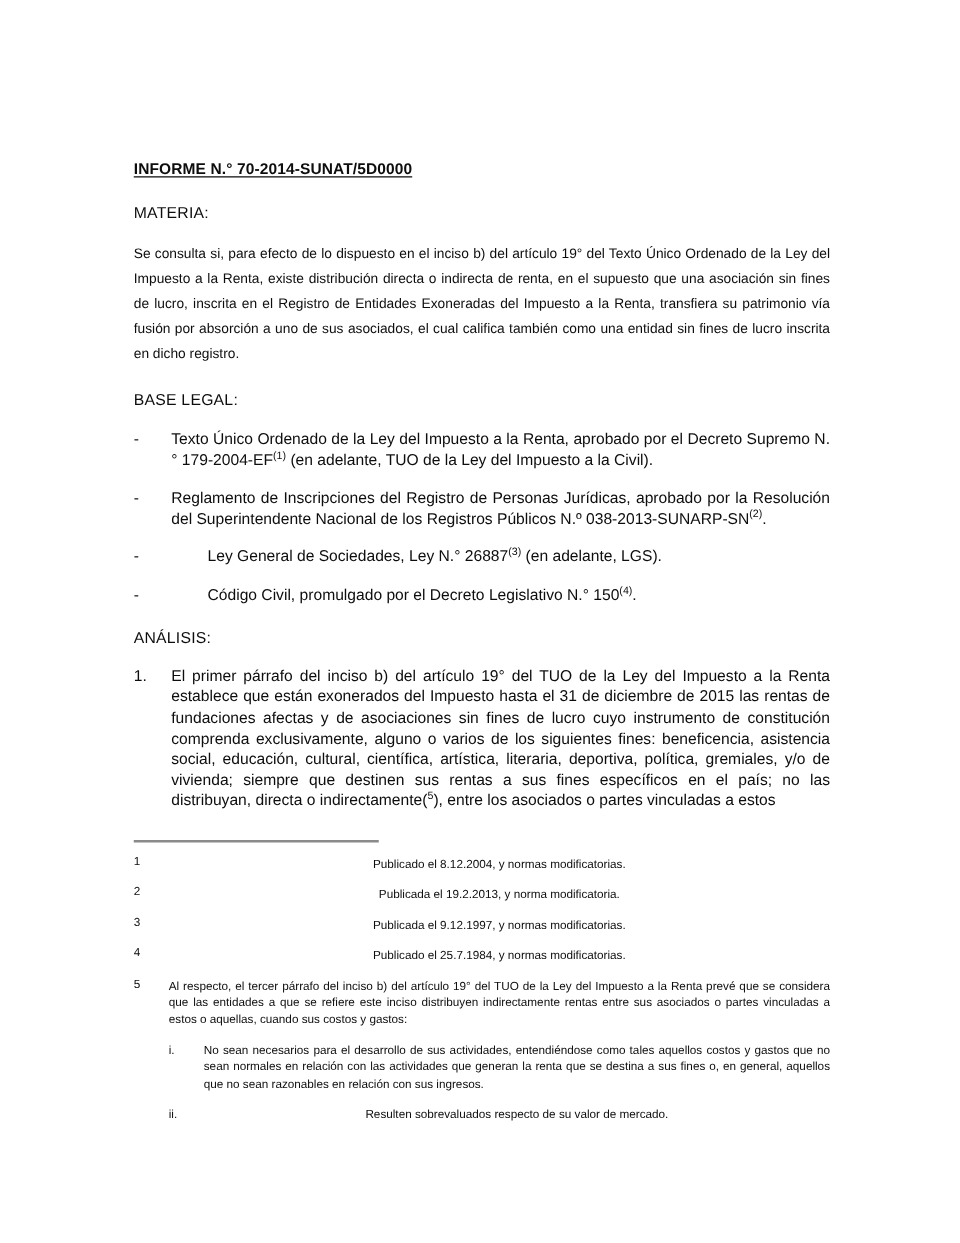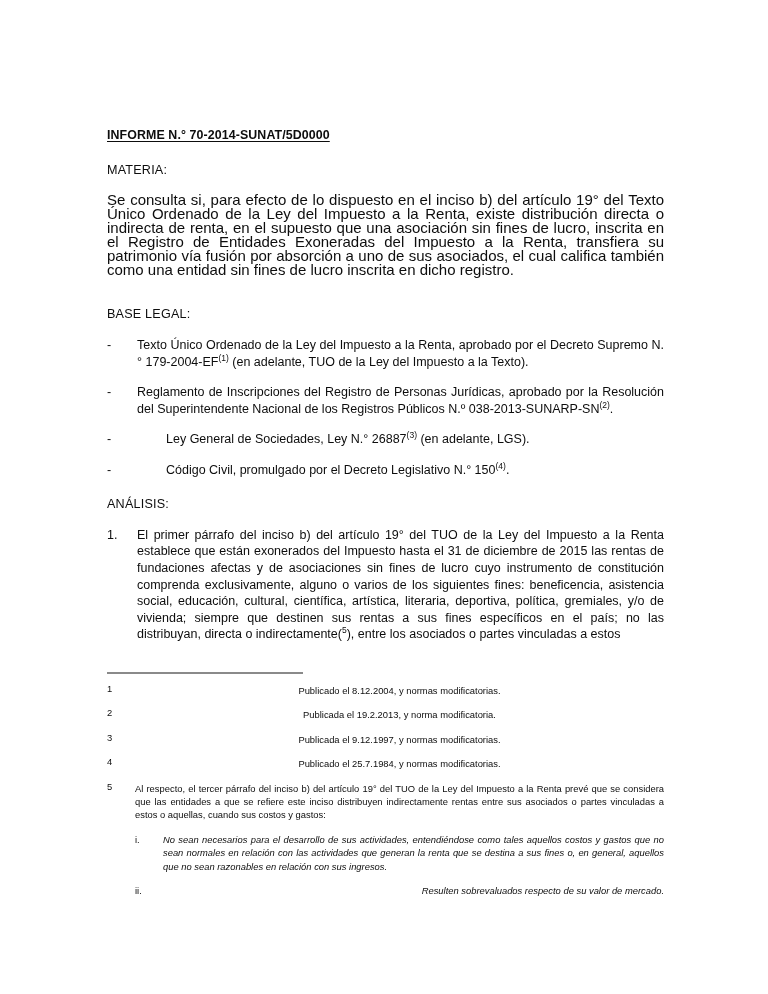--- a/index.html
+++ b/index.html
@@ -43,25 +43,25 @@
   .section-heading {
     font-size: 12.6px;
     font-weight: normal;
     letter-spacing: 0.2px;
     margin: 0 0 15px 0;
     line-height: 1.2;
   }
 
   
   .body-para {
-    font-size: 15px;
-    line-height: 14px;
-    text-align: justify;
-    text-justify: inter-word;
-    margin: 0 0 30px 0;
+    font-size: 11px;
+    line-height: 20px;
+    text-align: justify;
+    text-justify: inter-word;
+    margin: 0 0 20px 0;
     hyphens: none;
   }
 
   
   .list-block { margin: 0; }
   .list-row {
     display: flex;
     align-items: flex-start;
     margin-bottom: 14px;
   }
@@ -141,44 +141,43 @@
     width: 28px;
     font-size: 9.4px;
     line-height: 13.4px;
   }
   .subitem-text {
     flex: 1 1 auto;
     font-size: 9.4px;
     line-height: 13.4px;
     text-align: justify;
     text-justify: inter-word;
-    font-style: italic;
-  }
-  .subitem-text.no-justify { text-align: right; }
+  }
+  .subitem-text.no-justify { text-align: center; }
 </style>
 </head>
 <body>
 
 <div class="page">
 
   <div class="content">
 
     <div class="doc-title">INFORME N.° 70-2014-SUNAT/5D0000</div>
 
     <div class="section-heading">MATERIA:</div>
 
     <p class="body-para">Se consulta si, para efecto de lo dispuesto en el inciso b) del artículo 19° del Texto Único Ordenado de la Ley del Impuesto a la Renta, existe distribución directa o indirecta de renta, en el supuesto que una asociación sin fines de lucro, inscrita en el Registro de Entidades Exoneradas del Impuesto a la Renta, transfiera su patrimonio vía fusión por absorción a uno de sus asociados, el cual califica también como una entidad sin fines de lucro inscrita en dicho registro.</p>
 
     <div class="section-heading">BASE LEGAL:</div>
 
     <div class="list-block">
 
       <div class="list-row">
         <div class="list-marker">-</div>
-        <div class="list-text"><span>Texto Único Ordenado de la Ley del Impuesto a la Renta, aprobado por el Decreto Supremo N.° 179-2004-EF</span><sup>(1)</sup><span> (en adelante, TUO de la Ley del Impuesto a la Texto).</span></div>
+        <div class="list-text"><span>Texto Único Ordenado de la Ley del Impuesto a la Renta, aprobado por el Decreto Supremo N.° 179-2004-EF</span><sup>(1)</sup><span> (en adelante, TUO de la Ley del Impuesto a la Civil).</span></div>
       </div>
 
       <div class="list-row">
         <div class="list-marker">-</div>
         <div class="list-text"><span>Reglamento de Inscripciones del Registro de Personas Jurídicas, aprobado por la Resolución del Superintendente Nacional de los Registros Públicos N.º 038-2013-SUNARP-SN</span><sup>(2)</sup><span>.</span></div>
       </div>
 
       <div class="list-row">
         <div class="list-marker">-</div>
         <div class="list-text no-justify"><span>Ley General de Sociedades, Ley N.° 26887</span><sup>(3)</sup><span> (en adelante, LGS).</span></div>

